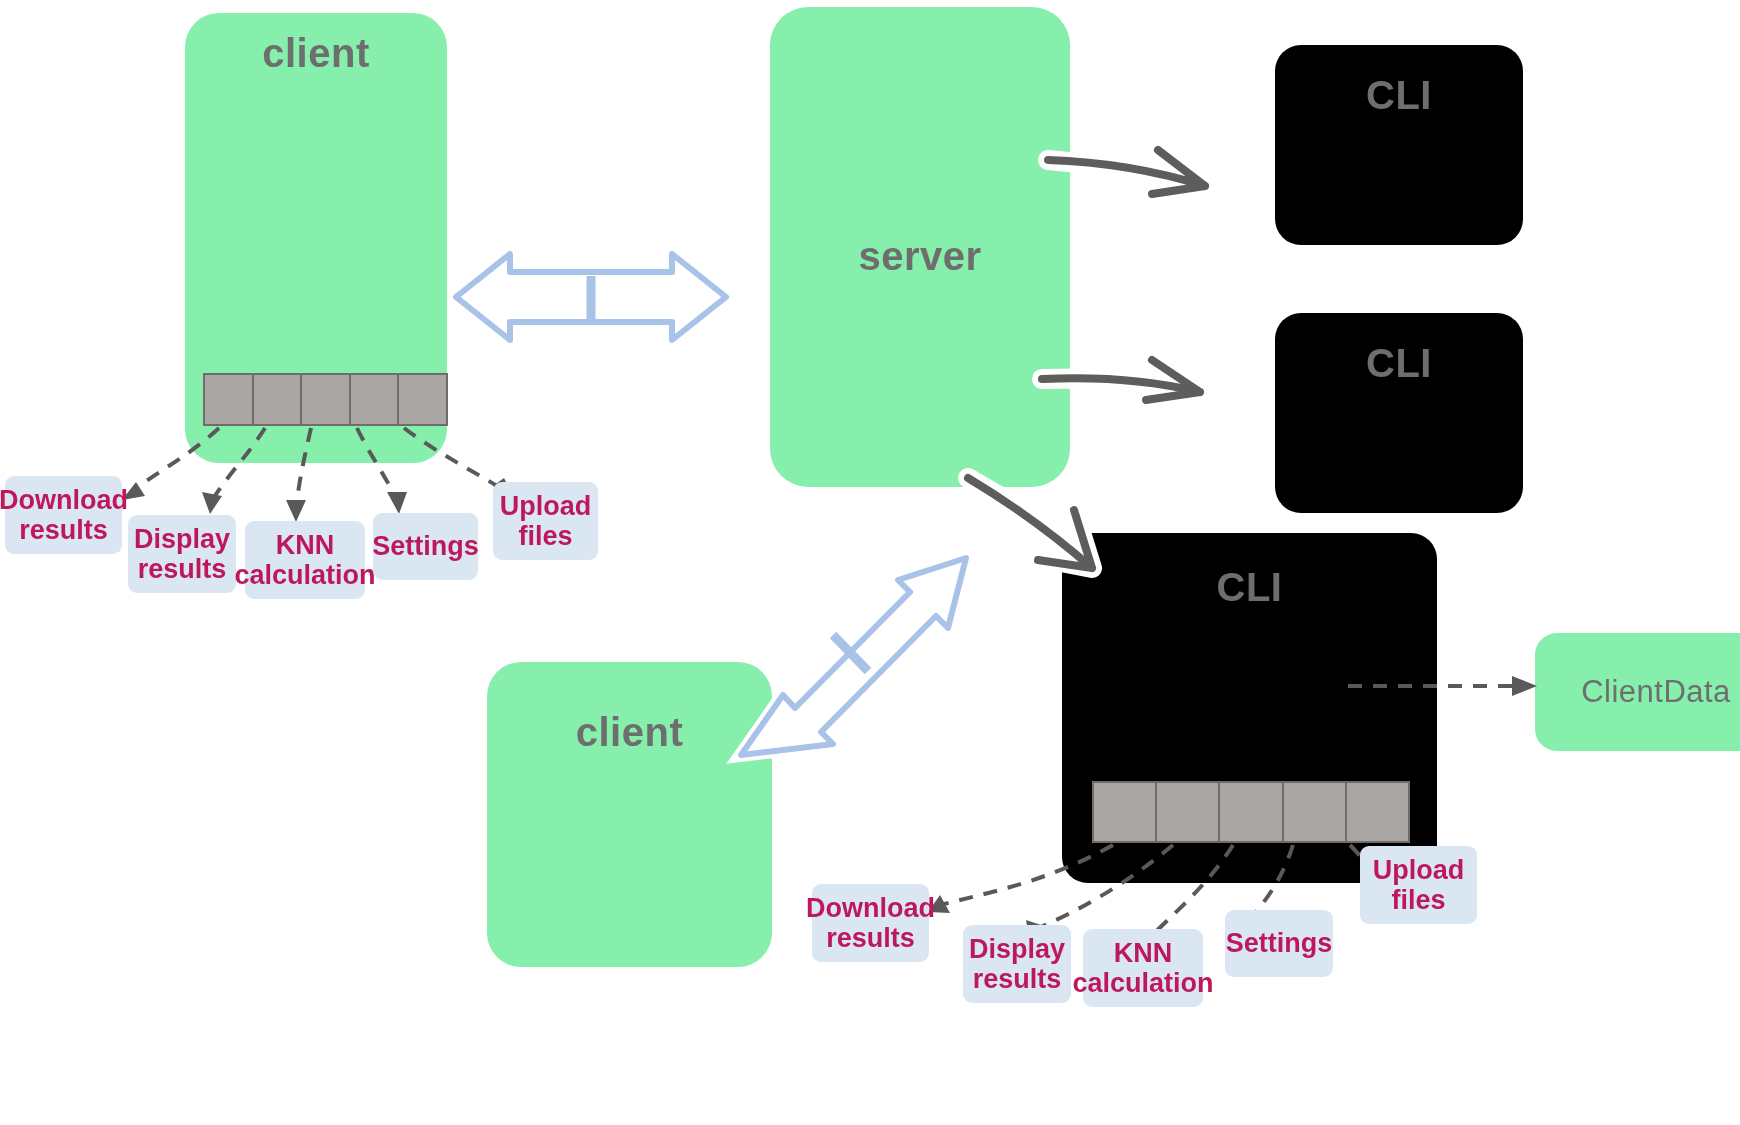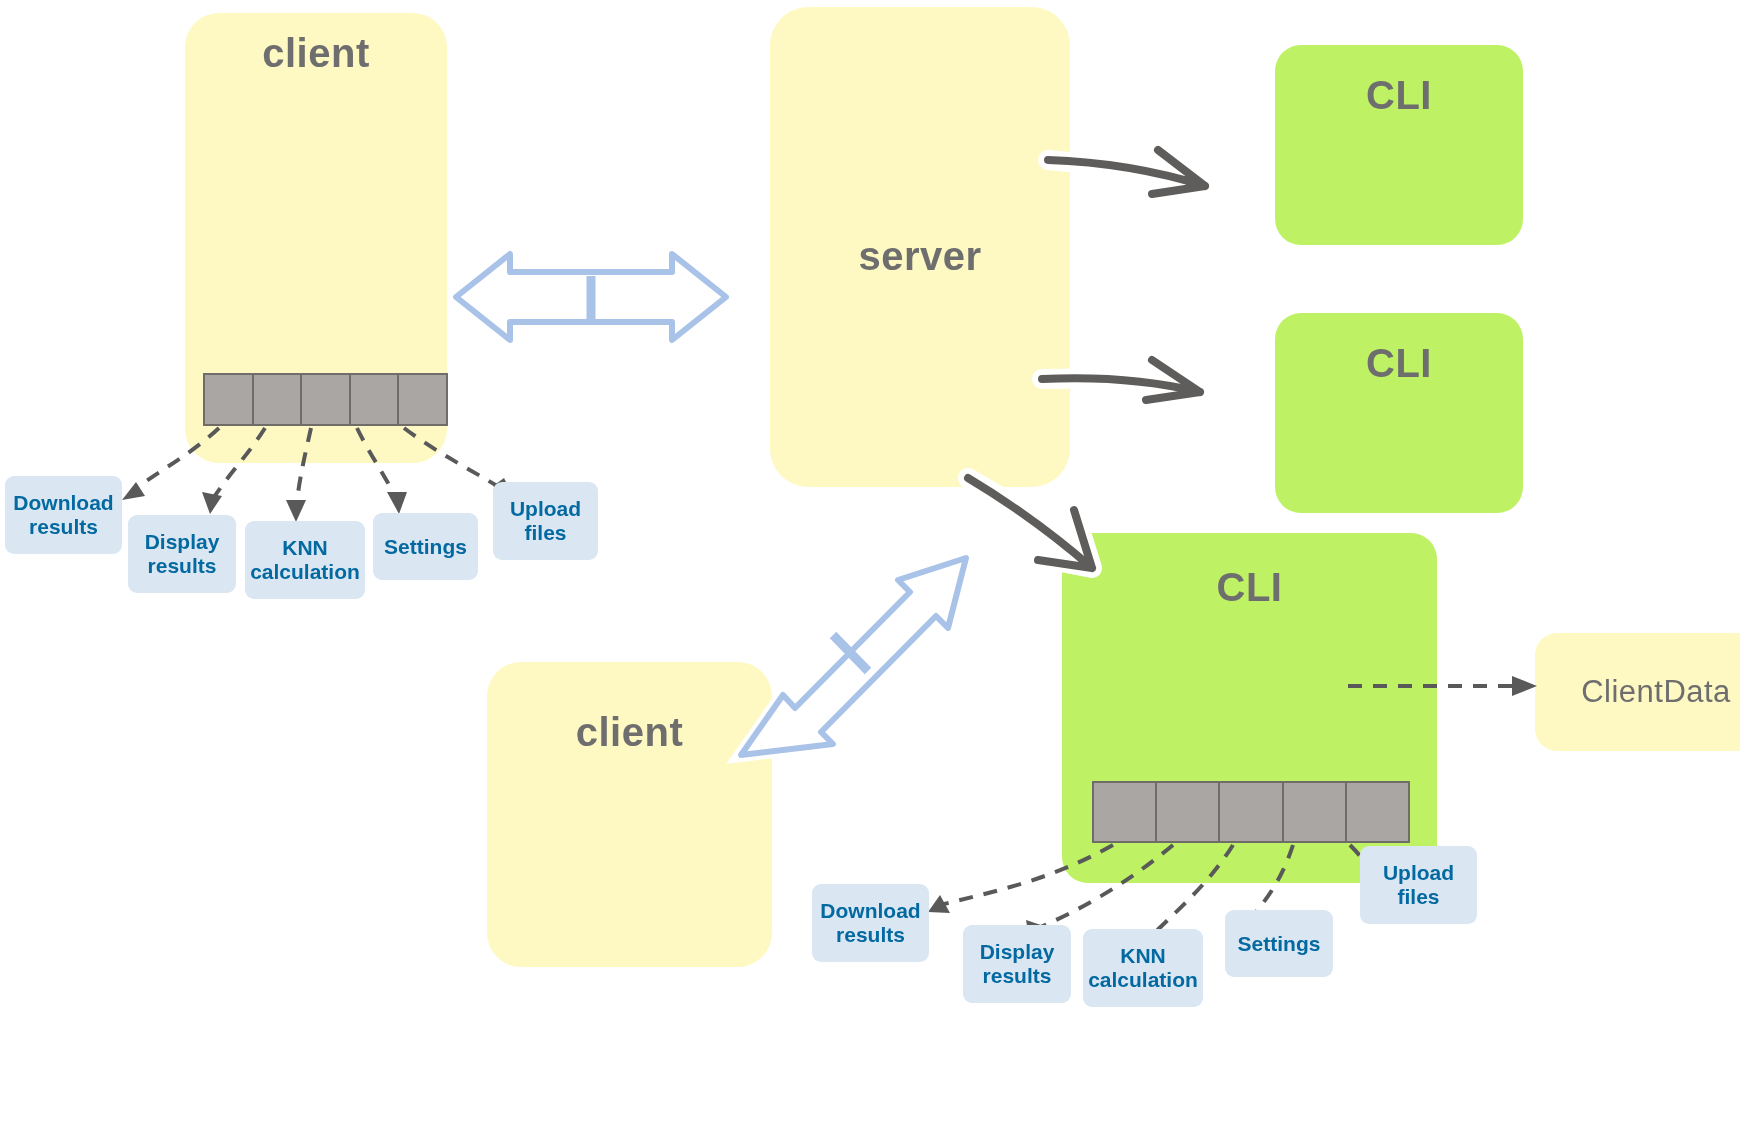--- a/index.html
+++ b/index.html
@@ -14,22 +14,22 @@
     background: #ffffff;
     overflow: hidden;
     font-family: "Liberation Sans", sans-serif;
   }
   .node {
     position: absolute;
     box-sizing: border-box;
     display: flex;
     justify-content: center;
   }
-  .node-pink { background: #fef9c3; }
-  .node-gray { background: #bef264; }
+  .node-pink { background: #86efac; }
+  .node-gray { background: #000000; }
   .node-title {
     color: #6e6e6e;
     font-weight: 700;
     letter-spacing: 0.5px;
     white-space: nowrap;
   }
   .big-title { font-size: 40px; }
   .clientdata-title { font-size: 31px; font-weight: 400; }
 
   .toolbar {
@@ -44,23 +44,23 @@
     border-right: 2px solid #6f6c6a;
     box-sizing: border-box;
   }
   .toolbar .cell:last-child { border-right: none; }
 
   .chip {
     position: absolute;
     box-sizing: border-box;
     background: #dae6f2;
     border-radius: 9px;
-    color: #0369a1;
+    color: #be185d;
     font-weight: 700;
-    font-size: 21px;
+    font-size: 27px;
     line-height: 1.12;
     text-align: center;
     display: flex;
     align-items: center;
     justify-content: center;
     padding: 4px 6px;
   }
 
   svg.overlay {
     position: absolute;

